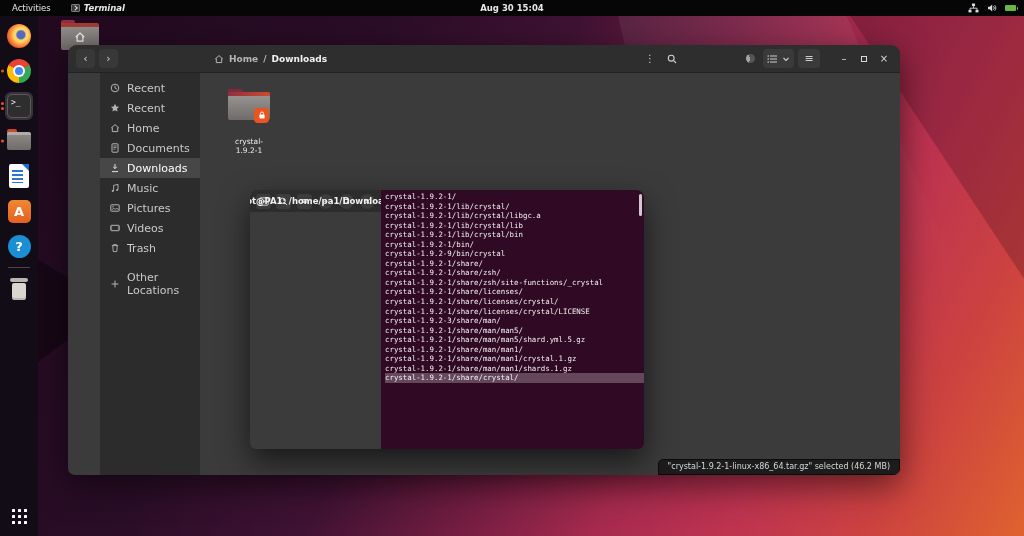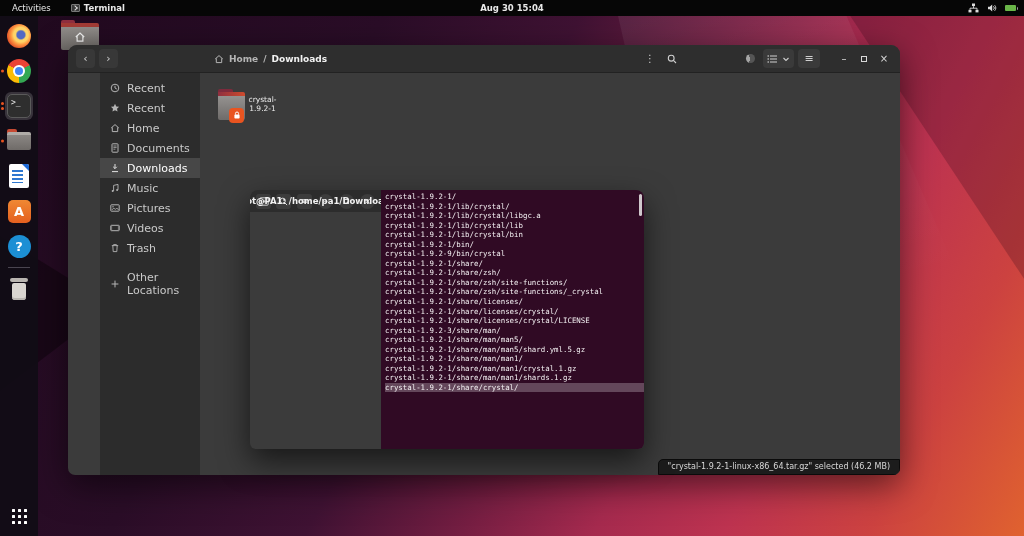--- a/index.html
+++ b/index.html
@@ -14,21 +14,21 @@
   .wp-facet-dark { position:absolute; inset:0; clip-path:polygon(82% 0,100% 0,100% 52%);
     background:rgba(30,0,18,.22); }
   .wp-facet-dark2 { position:absolute; inset:0; clip-path:polygon(0 44%,11% 57%,0 73%);
     background:rgba(0,0,0,.35); }
 
   
   .topbar { position:absolute; top:0; left:0; right:0; height:16px; background:#060606; z-index:20;
     display:flex; align-items:center; padding:0 8px; color:#e8e8e8; font-size:8.5px; }
   .tb-left { display:flex; align-items:center; gap:16px; }
   .tb-activities { padding:0 4px; }
-  .tb-app { display:flex; align-items:center; gap:4px; font-weight:bold; }
+  .tb-app { display:flex; align-items:center; gap:4px; font-weight:bold;font-style:italic; }
   .tb-app-icon { width:9px; height:8px; background:#3a3a3a; border:1px solid #777; border-radius:1px;
     position:relative; }
   .tb-app-icon::before { content:""; position:absolute; left:1px; top:1px; width:3px; height:3px;
     border-left:1px solid #ddd; border-bottom:1px solid #ddd; transform:rotate(-135deg); }
   .tb-clock { position:absolute; left:50%; transform:translateX(-50%); font-weight:bold; }
   .tb-right { margin-left:auto; display:flex; align-items:center; gap:8px; }
   .batt { width:11px; height:6px; background:#69b548; border-radius:1px; position:relative; }
   .batt::after { content:""; position:absolute; right:-2px; top:1.5px; width:1.5px; height:3px; background:#9b9b9b; border-radius:0 1px 1px 0; }
 
   
@@ -107,21 +107,21 @@
   .fw-body { flex:1; display:flex; min-height:0; }
   .sidebar { width:100px; flex:none; background:#2c2c2c; padding-top:5px; display:flex; flex-direction:column;
     font-size:11px; color:#c9c9c9;margin-left:32px; }
   .side-row { height:20px; display:flex; align-items:center; gap:7px; padding-left:10px; }
   .side-row svg { flex:none; }
   .side-row.selected { background:#474747; color:#fff; }
   .side-row.other-loc { margin-top:16px; }
 
   .content { flex:1; position:relative; background:#3b3b3b; padding:14px 0 0 18px;
     display:flex; gap:16px; align-items:flex-start; }
-  .file-item { width:62px; display:flex; flex-direction:row; align-items:center; gap:0; }
+  .file-item { width:62px; display:flex; flex-direction:column; align-items:center; gap:17px; }
   .file-label { font-size:7.5px; line-height:9px; color:#ececec; text-align:center; overflow-wrap:anywhere; max-width:48px; }
   .file-item.selected .file-label { background:#E95420; color:#fff; border-radius:4px; padding:2px 3px; }
   .icon-folder { width:42px; height:31px; position:relative; margin-top:2px; }
   .icon-folder .f-tab { position:absolute; top:0; left:0; width:15px; height:5px; background:#7e2a3c; border-radius:2px 2px 0 0; }
   .icon-folder .f-flap { position:absolute; top:3px; left:0; right:0; height:5px; background:linear-gradient(90deg,#8f2f3f,#cf4b2d); border-radius:0 2px 0 0; }
   .icon-folder .f-body { position:absolute; top:7px; left:0; right:0; bottom:0; background:linear-gradient(#959290,#6e6b69); border-radius:0 0 2px 2px; }
   .emblem-lock { position:absolute; right:1px; bottom:-3px; width:15px; height:15px; background:#E95420; border-radius:4px;
     display:flex; align-items:center; justify-content:center; }
   .icon-zip { width:30px; height:41px; background:linear-gradient(#ffffff,#e9e7e4); border-radius:3px; position:relative;
     box-shadow:0 1px 2px rgba(0,0,0,.35); }
@@ -411,21 +411,20 @@
 
         <div class="t-line">crystal-1.9.2-1/</div>
         <div class="t-line">crystal-1.9.2-1/lib/crystal/</div>
         <div class="t-line">crystal-1.9.2-1/lib/crystal/libgc.a</div>
         <div class="t-line">crystal-1.9.2-1/lib/crystal/lib</div>
         <div class="t-line">crystal-1.9.2-1/lib/crystal/bin</div>
         <div class="t-line">crystal-1.9.2-1/bin/</div>
         <div class="t-line">crystal-1.9.2-9/bin/crystal</div>
         <div class="t-line">crystal-1.9.2-1/share/</div>
         <div class="t-line">crystal-1.9.2-1/share/zsh/</div>
-        <div class="t-line">crystal-1.9.2-1/share/zsh/site-functions/</div>
         <div class="t-line">crystal-1.9.2-1/share/zsh/site-functions/_crystal</div>
         <div class="t-line">crystal-1.9.2-1/share/licenses/</div>
         <div class="t-line">crystal-1.9.2-1/share/licenses/crystal/</div>
         <div class="t-line">crystal-1.9.2-1/share/licenses/crystal/LICENSE</div>
         <div class="t-line">crystal-1.9.2-3/share/man/</div>
         <div class="t-line">crystal-1.9.2-1/share/man/man5/</div>
         <div class="t-line">crystal-1.9.2-1/share/man/man5/shard.yml.5.gz</div>
         <div class="t-line">crystal-1.9.2-1/share/man/man1/</div>
         <div class="t-line">crystal-1.9.2-1/share/man/man1/crystal.1.gz</div>
         <div class="t-line">crystal-1.9.2-1/share/man/man1/shards.1.gz</div>

